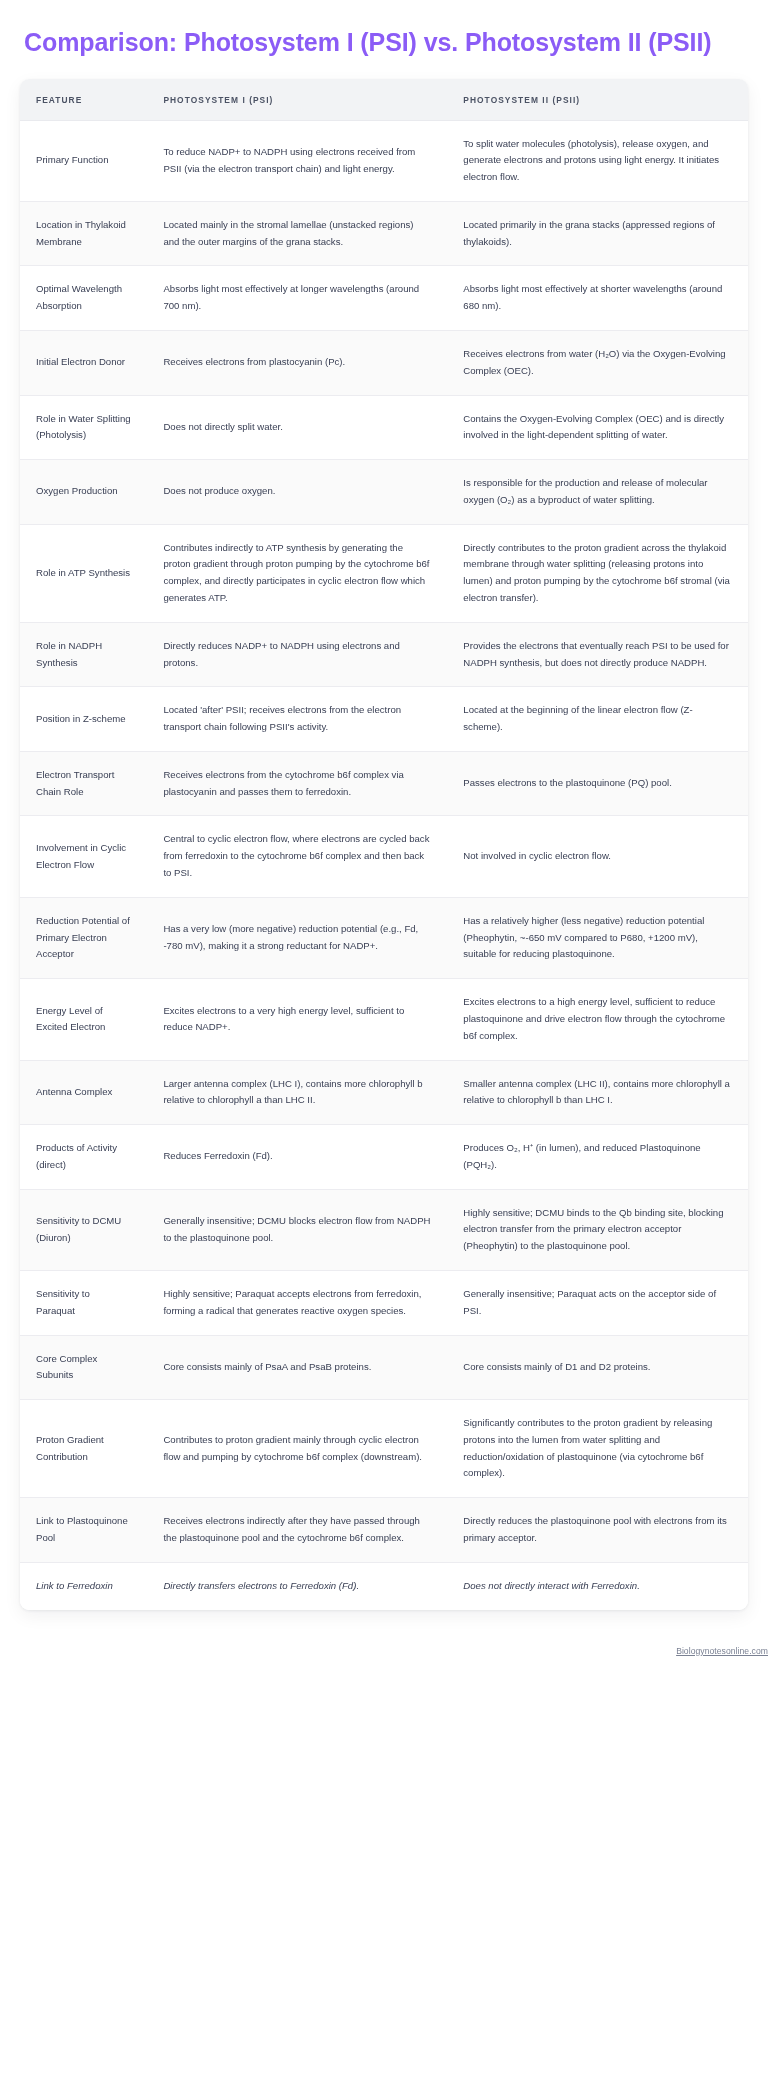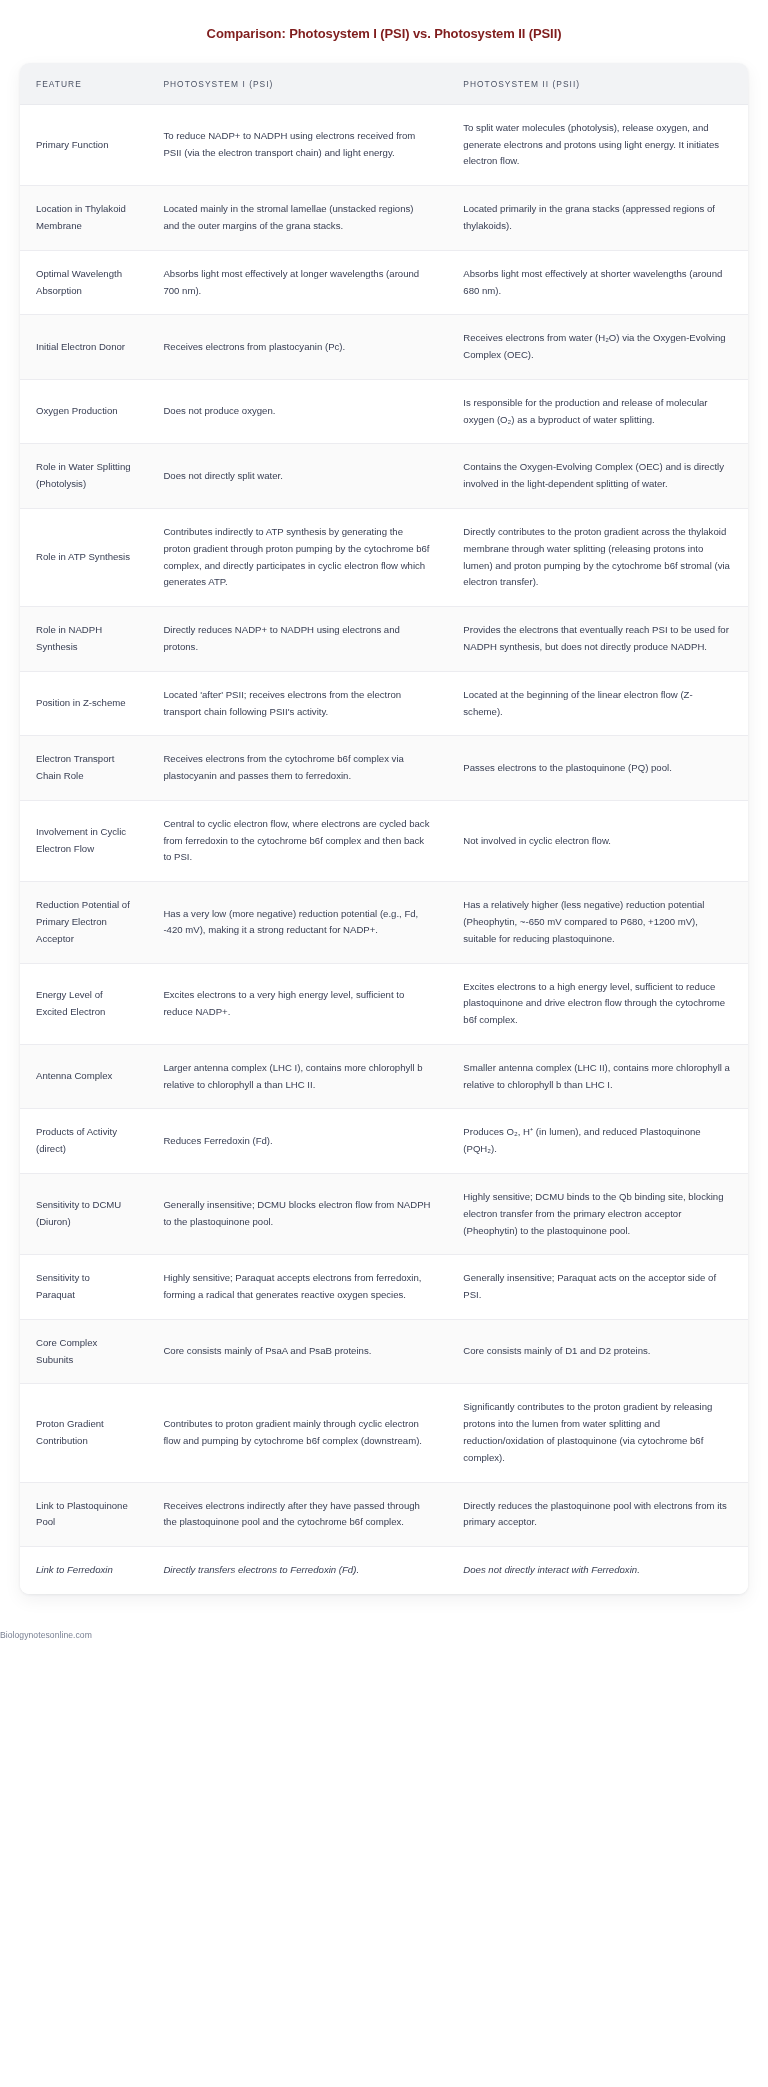--- a/index.html
+++ b/index.html
@@ -13,24 +13,24 @@
     font-family: "Liberation Sans", sans-serif;
     color: #2b3142;
     -webkit-font-smoothing: antialiased;
   }
   .page {
     width: 768px;
     box-sizing: border-box;
     padding: 0;
   }
   .page-title {
-    text-align: center;
-    font-size: 13px;
+    text-align: left;
+    font-size: 25px;
     font-weight: bold;
-    color: #7f1d1d;
+    color: #8b5cf6;
     letter-spacing: -0.1px;
     margin: 0;
     padding: 26px 24px 20px 24px;
     line-height: 1.3;
   }
   .table-wrap {
     margin: 0 20px;
     background: #ffffff;
     border-radius: 9px;
     box-shadow: 0 1px 3px rgba(16,24,40,0.07), 0 6px 18px rgba(16,24,40,0.06);
@@ -38,21 +38,21 @@
   }
   table.compare {
     width: 100%;
     border-collapse: collapse;
     table-layout: fixed;
   }
   table.compare thead th {
     background: #f2f3f5;
     text-align: left;
     font-size: 8.4px;
-    font-weight: normal;
+    font-weight: bold;
     letter-spacing: 1.05px;
     text-transform: uppercase;
     color: #4b5264;
     padding: 16px 16px 15px 16px;
     vertical-align: middle;
     border-bottom: 1px solid #e9eaee;
   }
   table.compare td {
     font-size: 9.6px;
     line-height: 1.75;
@@ -73,25 +73,26 @@
   }
   td.feature-cell {
     color: #2b3142;
     font-size: 9.6px;
     line-height: 1.75;
   }
   col.c-feature { width: 17.5%; }
   col.c-psi     { width: 41.2%; }
   col.c-psii    { width: 41.3%; }
   .footer {
-    text-align: left;
+    text-align: right;
     font-size: 8.6px;
     color: #7a8193;
     padding: 36px 0 26px 0;
     letter-spacing: 0.05px;
+    text-decoration: underline;
   }
 </style>
 </head>
 <body>
 
 <div class="page">
 
   <h1 class="page-title">Comparison: Photosystem I (PSI) vs. Photosystem II (PSII)</h1>
 
   <div class="table-wrap">
@@ -123,30 +124,30 @@
             <td class="feature-cell">Optimal Wavelength Absorption</td>
             <td>Absorbs light most effectively at longer wavelengths (around 700 nm).</td>
             <td>Absorbs light most effectively at shorter wavelengths (around 680 nm).</td>
           </tr>
           <tr>
             <td class="feature-cell">Initial Electron Donor</td>
             <td>Receives electrons from plastocyanin (Pc).</td>
             <td>Receives electrons from water (H₂O) via the Oxygen-Evolving Complex (OEC).</td>
           </tr>
           <tr>
+            <td class="feature-cell">Role in Water Splitting (Photolysis)</td>
+            <td>Does not directly split water.</td>
+            <td>Contains the Oxygen-Evolving Complex (OEC) and is directly involved in the light-dependent splitting of water.</td>
+          </tr>
+          <tr>
             <td class="feature-cell">Oxygen Production</td>
             <td>Does not produce oxygen.</td>
             <td>Is responsible for the production and release of molecular oxygen (O₂) as a byproduct of water splitting.</td>
           </tr>
           <tr>
-            <td class="feature-cell">Role in Water Splitting (Photolysis)</td>
-            <td>Does not directly split water.</td>
-            <td>Contains the Oxygen-Evolving Complex (OEC) and is directly involved in the light-dependent splitting of water.</td>
-          </tr>
-          <tr>
             <td class="feature-cell">Role in ATP Synthesis</td>
             <td>Contributes indirectly to ATP synthesis by generating the proton gradient through proton pumping by the cytochrome b6f complex, and directly participates in cyclic electron flow which generates ATP.</td>
             <td>Directly contributes to the proton gradient across the thylakoid membrane through water splitting (releasing protons into lumen) and proton pumping by the cytochrome b6f stromal (via electron transfer).</td>
           </tr>
           <tr>
             <td class="feature-cell">Role in NADPH Synthesis</td>
             <td>Directly reduces NADP+ to NADPH using electrons and protons.</td>
             <td>Provides the electrons that eventually reach PSI to be used for NADPH synthesis, but does not directly produce NADPH.</td>
           </tr>
           <tr>
@@ -159,21 +160,21 @@
             <td>Receives electrons from the cytochrome b6f complex via plastocyanin and passes them to ferredoxin.</td>
             <td>Passes electrons to the plastoquinone (PQ) pool.</td>
           </tr>
           <tr>
             <td class="feature-cell">Involvement in Cyclic Electron Flow</td>
             <td>Central to cyclic electron flow, where electrons are cycled back from ferredoxin to the cytochrome b6f complex and then back to PSI.</td>
             <td>Not involved in cyclic electron flow.</td>
           </tr>
           <tr>
             <td class="feature-cell">Reduction Potential of Primary Electron Acceptor</td>
-            <td>Has a very low (more negative) reduction potential (e.g., Fd, -420 mV), making it a strong reductant for NADP+.</td>
+            <td>Has a very low (more negative) reduction potential (e.g., Fd, -780 mV), making it a strong reductant for NADP+.</td>
             <td>Has a relatively higher (less negative) reduction potential (Pheophytin, ~-650 mV compared to P680, +1200 mV), suitable for reducing plastoquinone.</td>
           </tr>
           <tr>
             <td class="feature-cell">Energy Level of Excited Electron</td>
             <td>Excites electrons to a very high energy level, sufficient to reduce NADP+.</td>
             <td>Excites electrons to a high energy level, sufficient to reduce plastoquinone and drive electron flow through the cytochrome b6f complex.</td>
           </tr>
           <tr>
             <td class="feature-cell">Antenna Complex</td>
             <td>Larger antenna complex (LHC I), contains more chlorophyll b relative to chlorophyll a than LHC II.</td>

